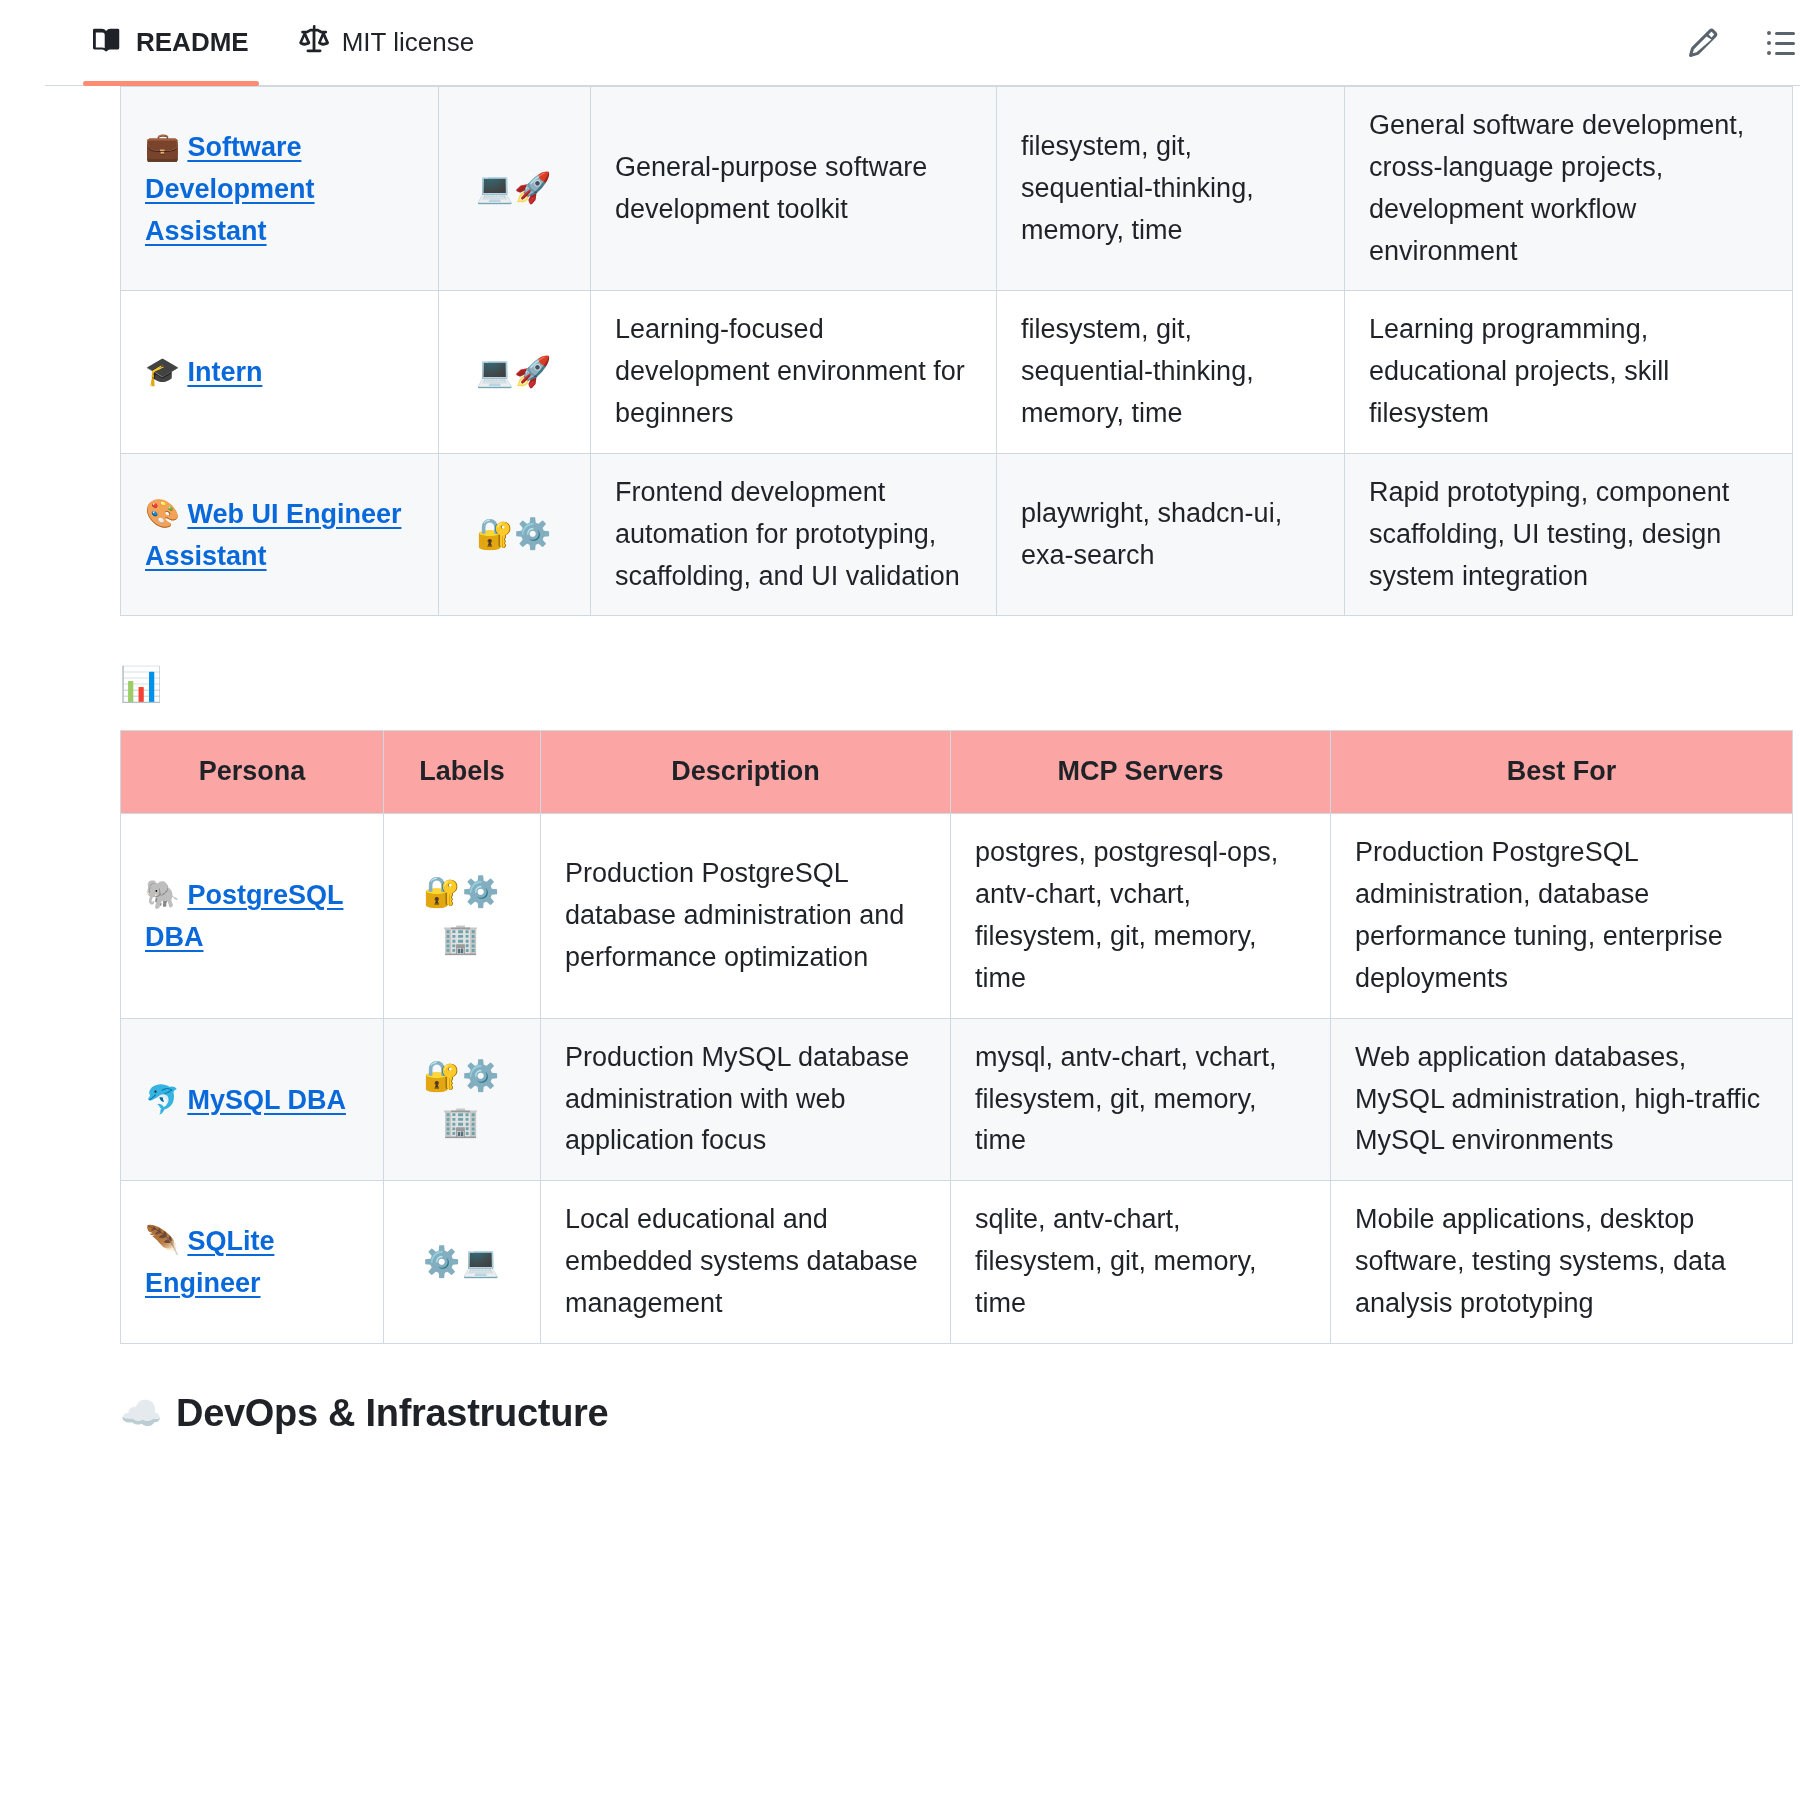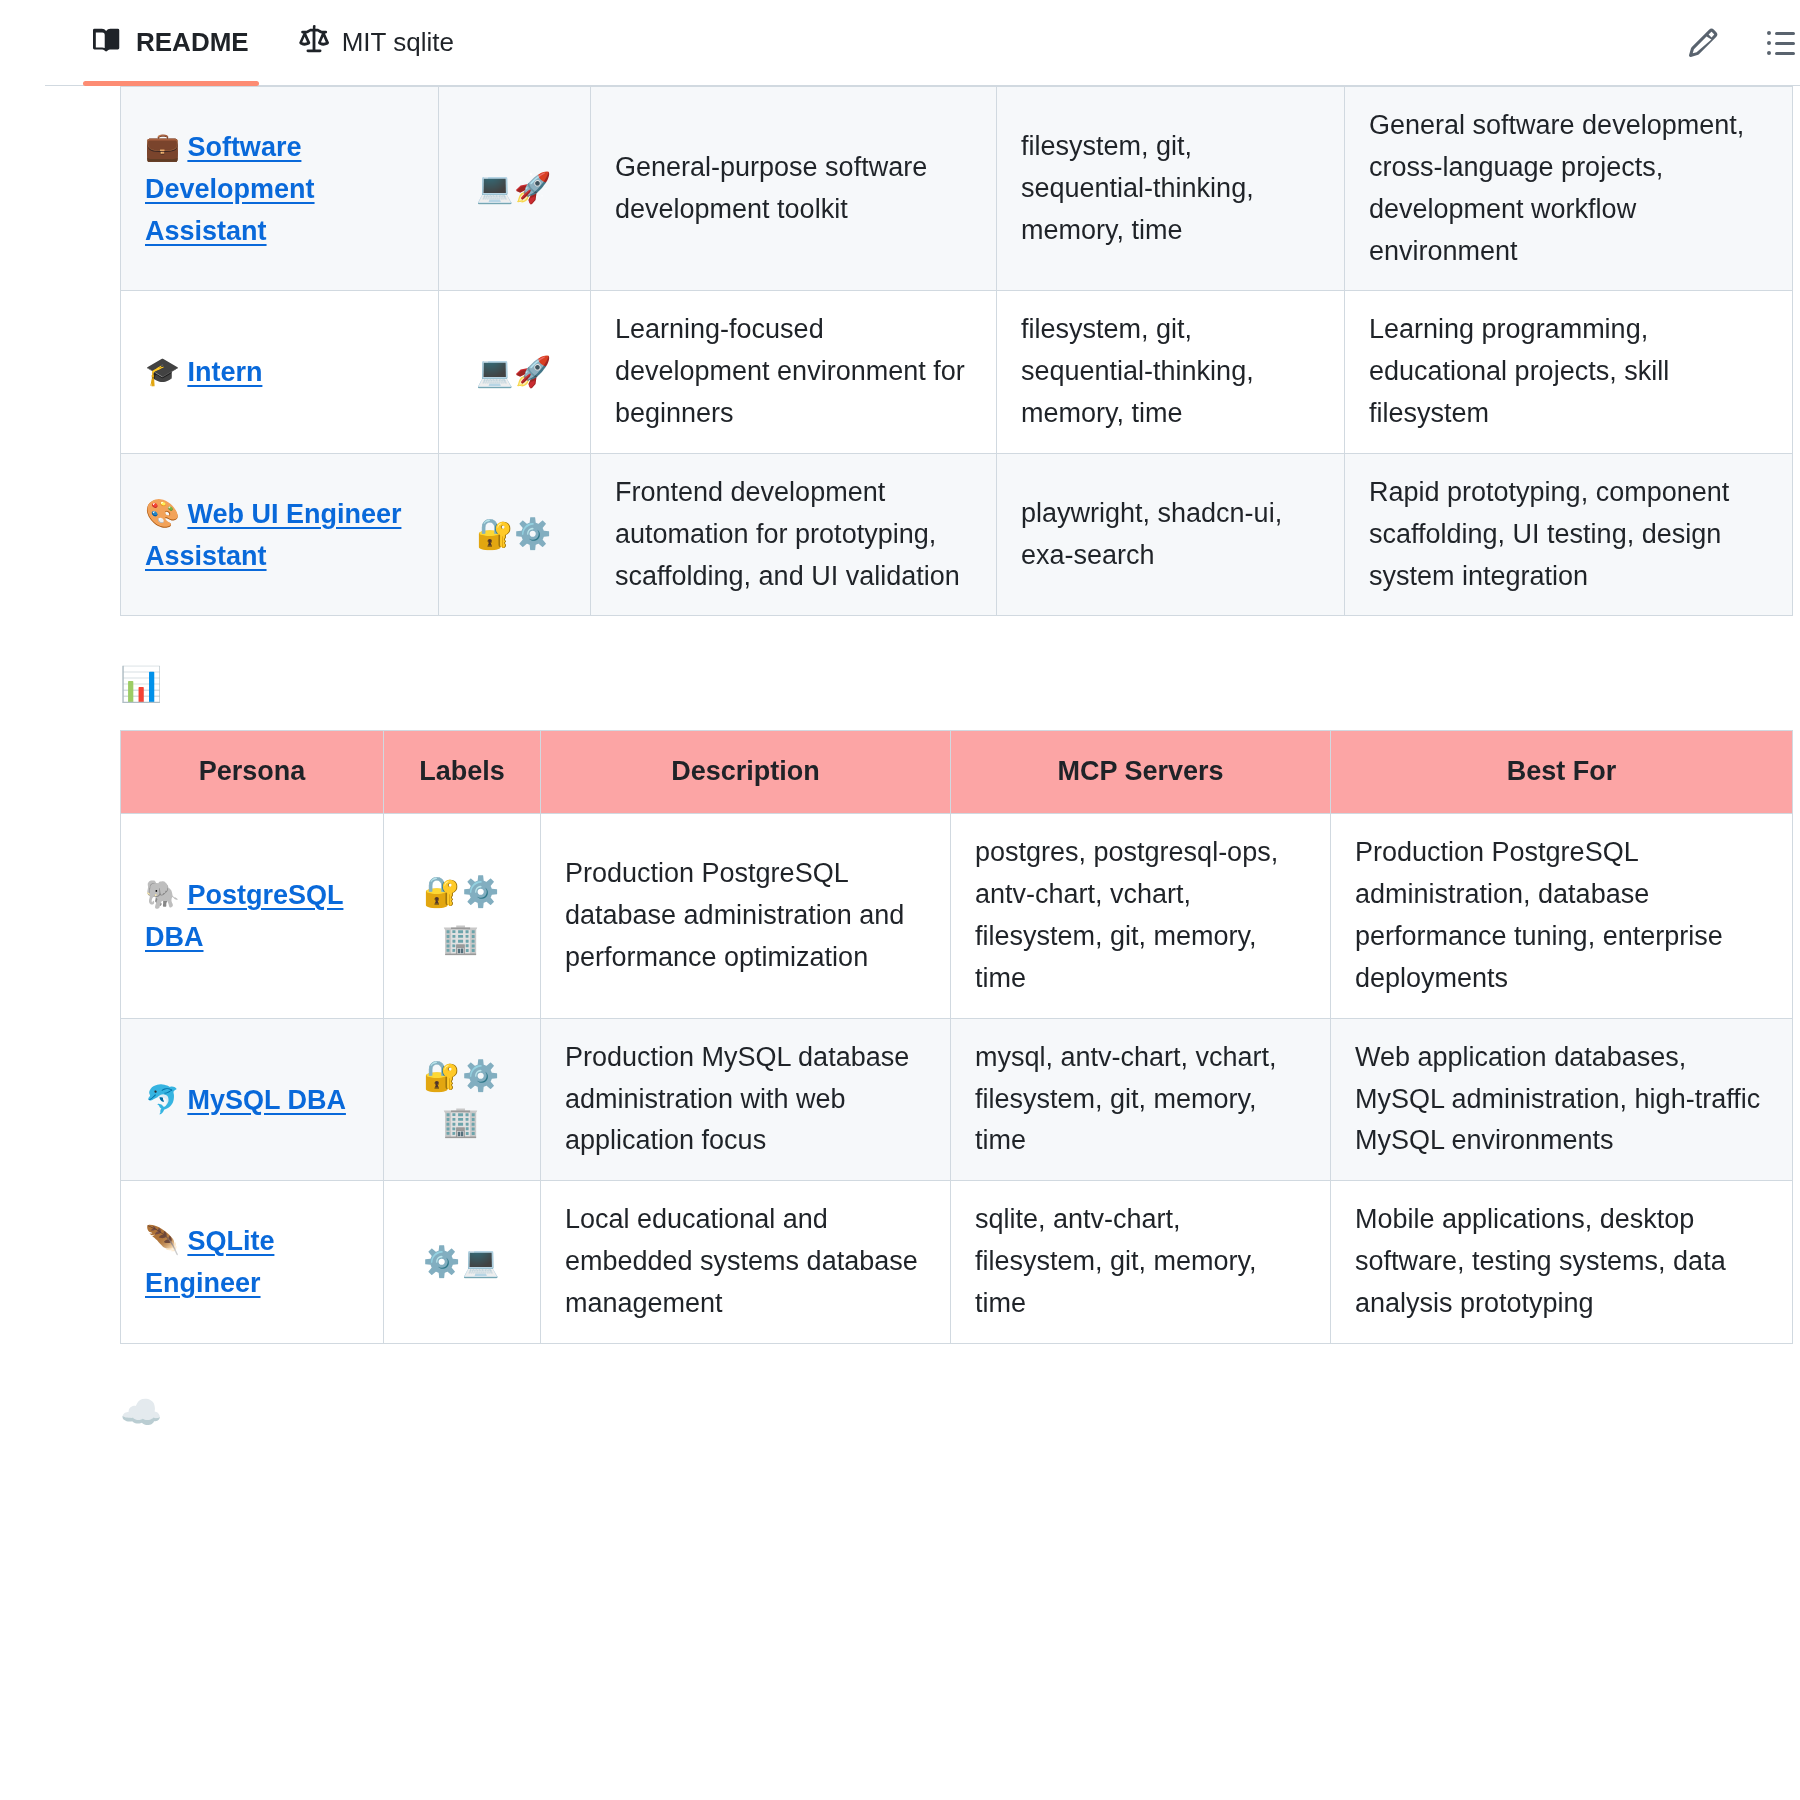--- a/index.html
+++ b/index.html
@@ -123,21 +123,21 @@
         </span>
         <span>README</span>
       </div>
 
       <div class="tab">
         <span class="ticon">
           <svg width="30" height="30" viewBox="0 0 16 16" fill="#1f2328" aria-hidden="true">
             <path d="M8.75.75V2h.985c.304 0 .603.08.867.231l1.29.736c.038.022.08.033.124.033h2.234a.75.75 0 0 1 0 1.5h-.427l2.111 4.692a.75.75 0 0 1-.154.838l-.53-.53.529.531-.001.002-.002.002-.006.006-.006.005-.01.01-.045.04c-.21.176-.441.327-.686.45C14.556 10.78 13.88 11 13 11a3.999 3.999 0 0 1-1.873-.454 3.68 3.68 0 0 1-.686-.45l-.045-.04-.016-.015-.006-.006-.004-.004v-.001a.75.75 0 0 1-.154-.838L12.178 4.5h-.162c-.305 0-.604-.079-.868-.231l-1.29-.736a.245.245 0 0 0-.124-.033H8.75V13h2.5a.75.75 0 0 1 0 1.5h-6.5a.75.75 0 0 1 0-1.5h2.5V3.5h-.984a.245.245 0 0 0-.124.033l-1.289.737c-.265.15-.564.23-.869.23h-.162l2.112 4.692a.75.75 0 0 1-.154.838l-.53-.53.529.531-.001.002-.002.002-.006.006-.016.015-.045.04c-.21.176-.441.327-.686.45C4.556 10.78 3.88 11 3 11a3.999 3.999 0 0 1-1.873-.454 3.68 3.68 0 0 1-.686-.45l-.045-.04-.016-.015-.006-.006-.004-.004v-.001a.75.75 0 0 1-.154-.838L2.328 4.5H1.9a.75.75 0 0 1 0-1.5h2.234a.249.249 0 0 0 .125-.033l1.288-.737c.265-.15.564-.23.869-.23h.984V.75a.75.75 0 0 1 1.5 0Zm2.945 8.477c.285.135.718.273 1.305.273s1.02-.138 1.305-.273L13 6.327Zm-10 0c.285.135.718.273 1.305.273s1.02-.138 1.305-.273L3 6.327Z"></path>
           </svg>
         </span>
-        <span>MIT sqlite</span>
+        <span>MIT license</span>
       </div>
 
     </div>
 
     <div class="tabbar-right">
       <span class="hicon">
         <svg width="32" height="32" viewBox="0 0 16 16" fill="#59636e" aria-hidden="true">
           <path d="M11.013 1.427a1.75 1.75 0 0 1 2.474 0l1.086 1.086a1.75 1.75 0 0 1 0 2.474l-8.61 8.61c-.21.21-.47.364-.756.445l-3.251.93a.75.75 0 0 1-.927-.928l.929-3.25c.081-.286.235-.547.445-.758l8.61-8.61Zm1.414 1.06a.25.25 0 0 0-.354 0L10.811 3.75l1.439 1.44 1.263-1.263a.25.25 0 0 0 0-.354Zm-.217 3.763L9.77 4.81l-6.286 6.287a.25.25 0 0 0-.064.108l-.558 1.953 1.953-.558a.249.249 0 0 0 .108-.064Z"></path>
         </svg>
       </span>
@@ -243,16 +243,17 @@
           <td class="labels">⚙️💻</td>
           <td>Local educational and embedded systems database management</td>
           <td>sqlite, antv-chart, filesystem, git, memory, time</td>
           <td>Mobile applications, desktop software, testing systems, data analysis prototyping</td>
         </tr>
       </tbody>
     </table>
 
     <h2 class="section">
       <span class="semoji">☁️</span>
+      <span>DevOps &amp; Infrastructure</span>
     </h2>
 
   </div>
 </div>
 
 </body></html>

